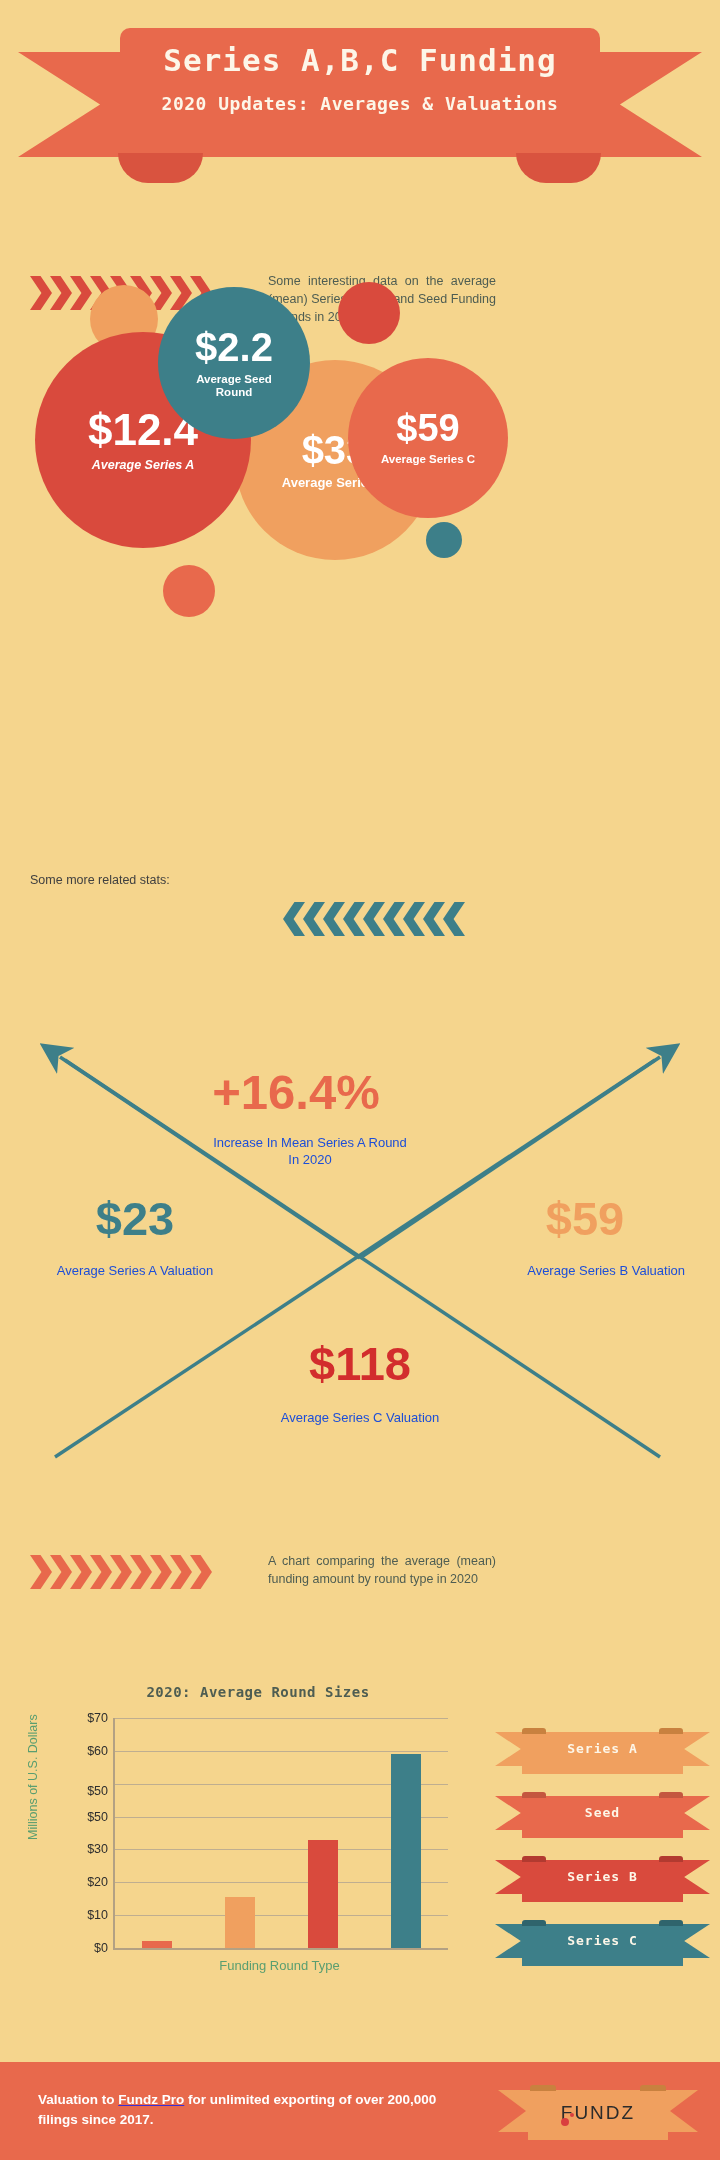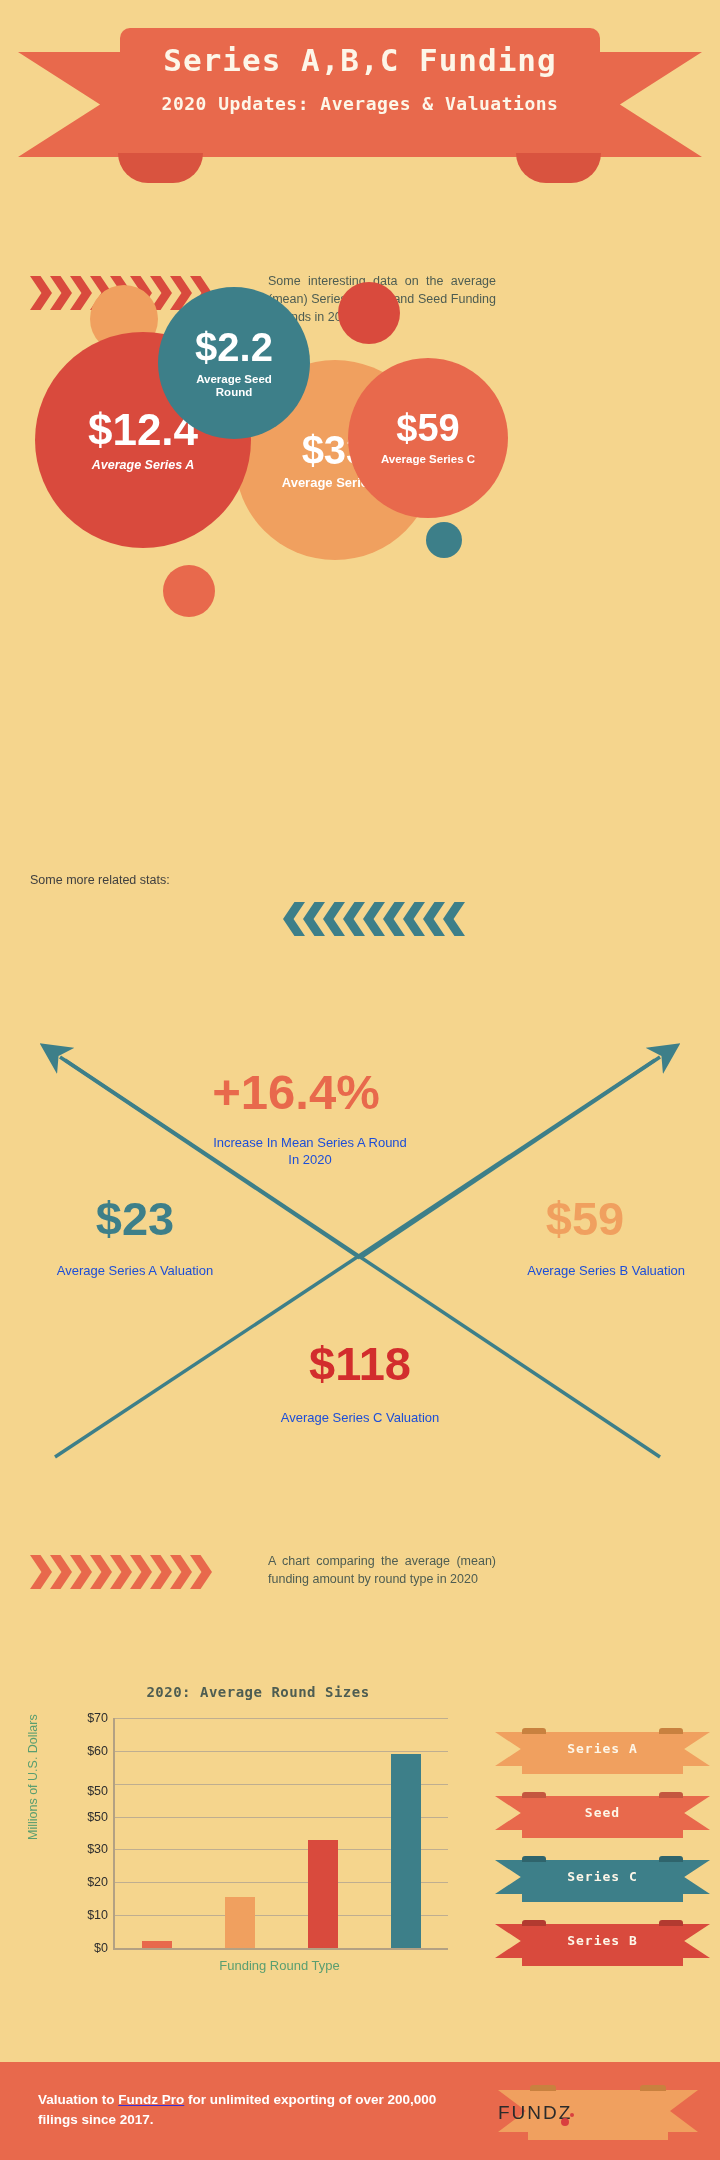--- a/index.html
+++ b/index.html
@@ -272,20 +272,21 @@
     width: 26px; height: 6px; background: #c8813f; border-radius: 3px 3px 0 0;
   }
   .fundz-notch-r {
     position: absolute; left: 142px; top: 1px;
     width: 26px; height: 6px; background: #c8813f; border-radius: 3px 3px 0 0;
   }
   .fundz-text {
     position: absolute;
     left: 0; top: 18px;
     width: 200px;
+    text-align: center;
     font-size: 19px;
     letter-spacing: 2px;
     color: #2b2b2b;
     z-index: 4;
   }
   .fundz-dot1 {
     position: absolute; left: 63px; top: 34px;
     width: 8px; height: 8px; border-radius: 50%; background: #d93f3f; z-index: 5;
   }
   .fundz-dot2 {
@@ -441,32 +442,32 @@
           <div class="lg-text">Series A</div>
         </div>
         <div class="lgrow">
           <div class="lg-band" style="background: rgb(232, 105, 76);"></div>
           <div class="lg-center" style="background: rgb(232, 105, 76);"></div>
           <div class="lg-notch-l" style="background: rgb(196, 87, 63);"></div>
           <div class="lg-notch-r" style="background: rgb(196, 87, 63);"></div>
           <div class="lg-text">Seed</div>
         </div>
         <div class="lgrow">
+          <div class="lg-band" style="background: rgb(217, 74, 61);"></div>
+          <div class="lg-center" style="background: rgb(217, 74, 61);"></div>
+          <div class="lg-notch-l" style="background: rgb(178, 58, 48);"></div>
+          <div class="lg-notch-r" style="background: rgb(178, 58, 48);"></div>
+          <div class="lg-text">Series B</div>
+        </div>
+        <div class="lgrow">
           <div class="lg-band" style="background: rgb(61, 127, 137);"></div>
           <div class="lg-center" style="background: rgb(61, 127, 137);"></div>
           <div class="lg-notch-l" style="background: rgb(47, 100, 108);"></div>
           <div class="lg-notch-r" style="background: rgb(47, 100, 108);"></div>
           <div class="lg-text">Series C</div>
-        </div>
-        <div class="lgrow">
-          <div class="lg-band" style="background: rgb(217, 74, 61);"></div>
-          <div class="lg-center" style="background: rgb(217, 74, 61);"></div>
-          <div class="lg-notch-l" style="background: rgb(178, 58, 48);"></div>
-          <div class="lg-notch-r" style="background: rgb(178, 58, 48);"></div>
-          <div class="lg-text">Series B</div>
         </div>
       </div>
   </div>
 
   <div class="footer">
     <div class="footer-text">
       <span>Valuation to </span><a class="footer-link" href="#">Fundz Pro</a><span> for unlimited exporting of over 200,000 filings since 2017.</span>
     </div>
     <div class="fundz-wrap">
       <div class="fundz-band"></div>

